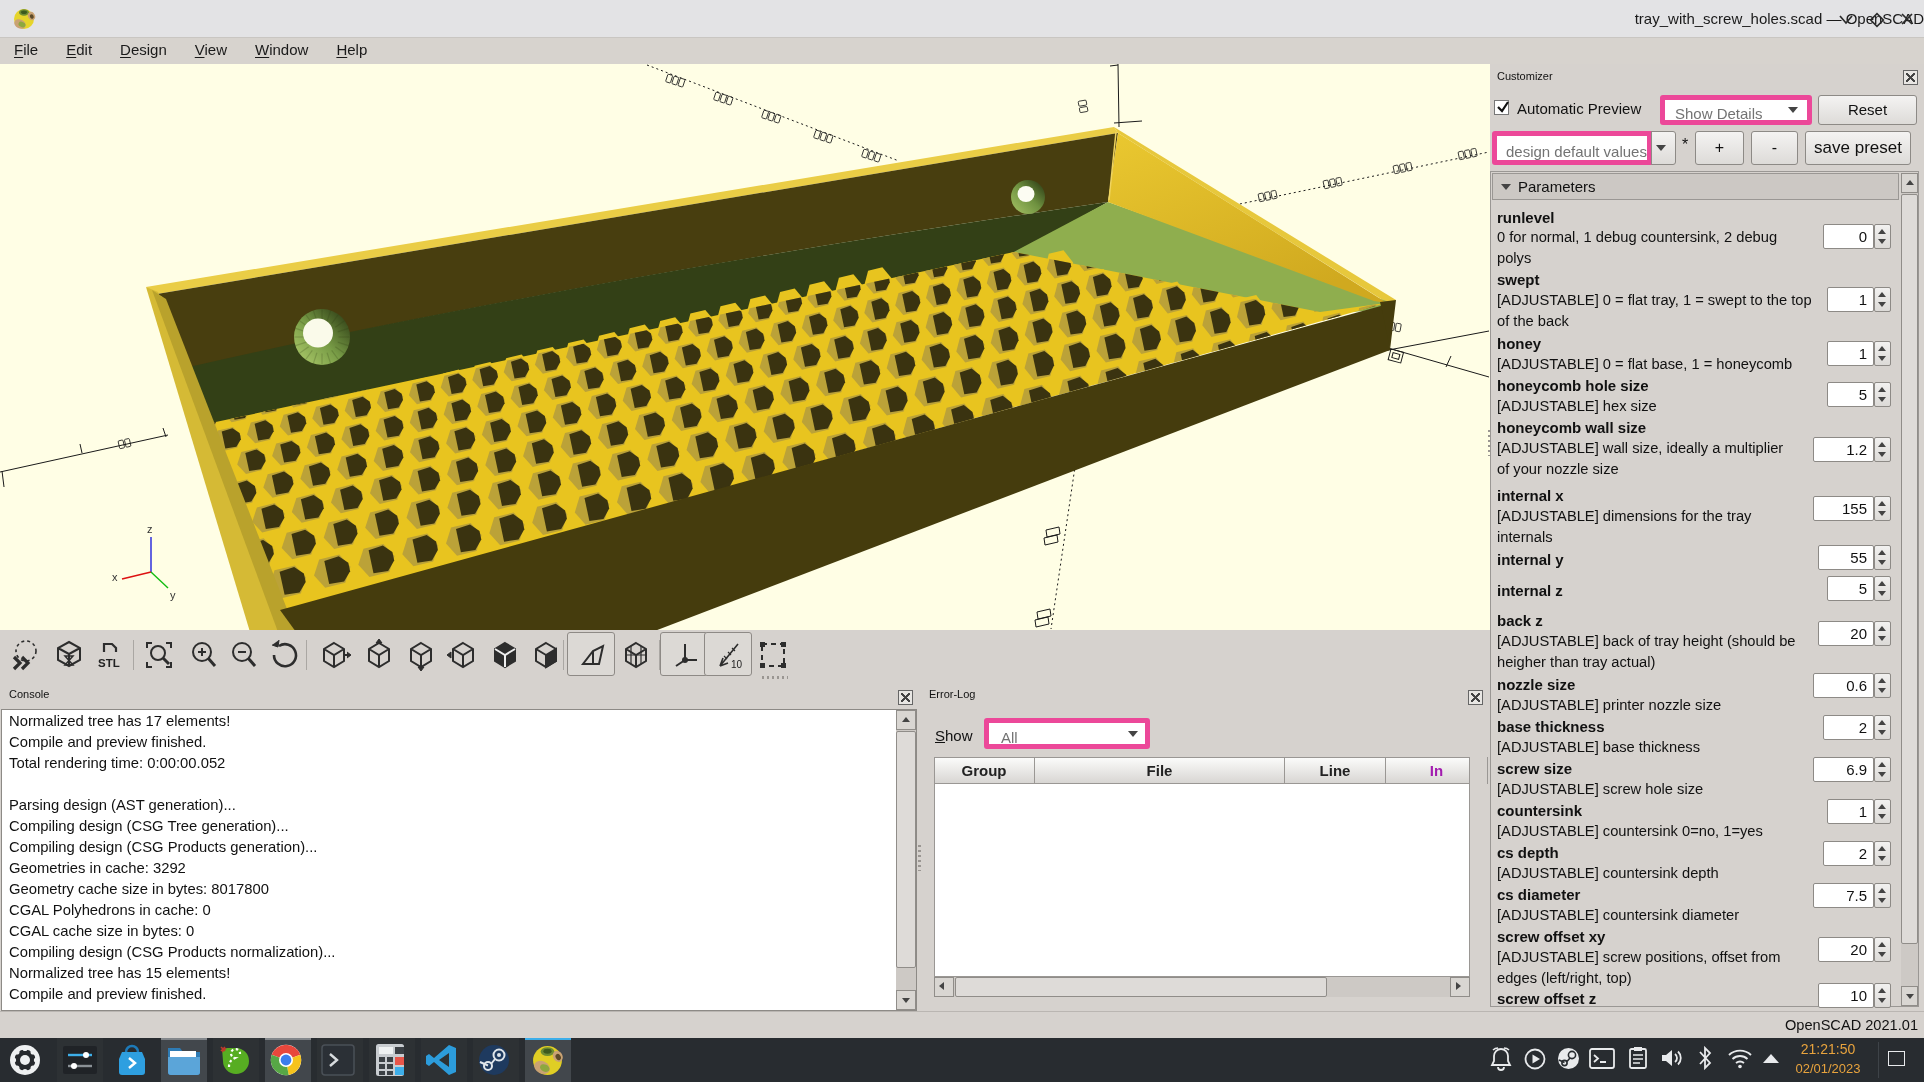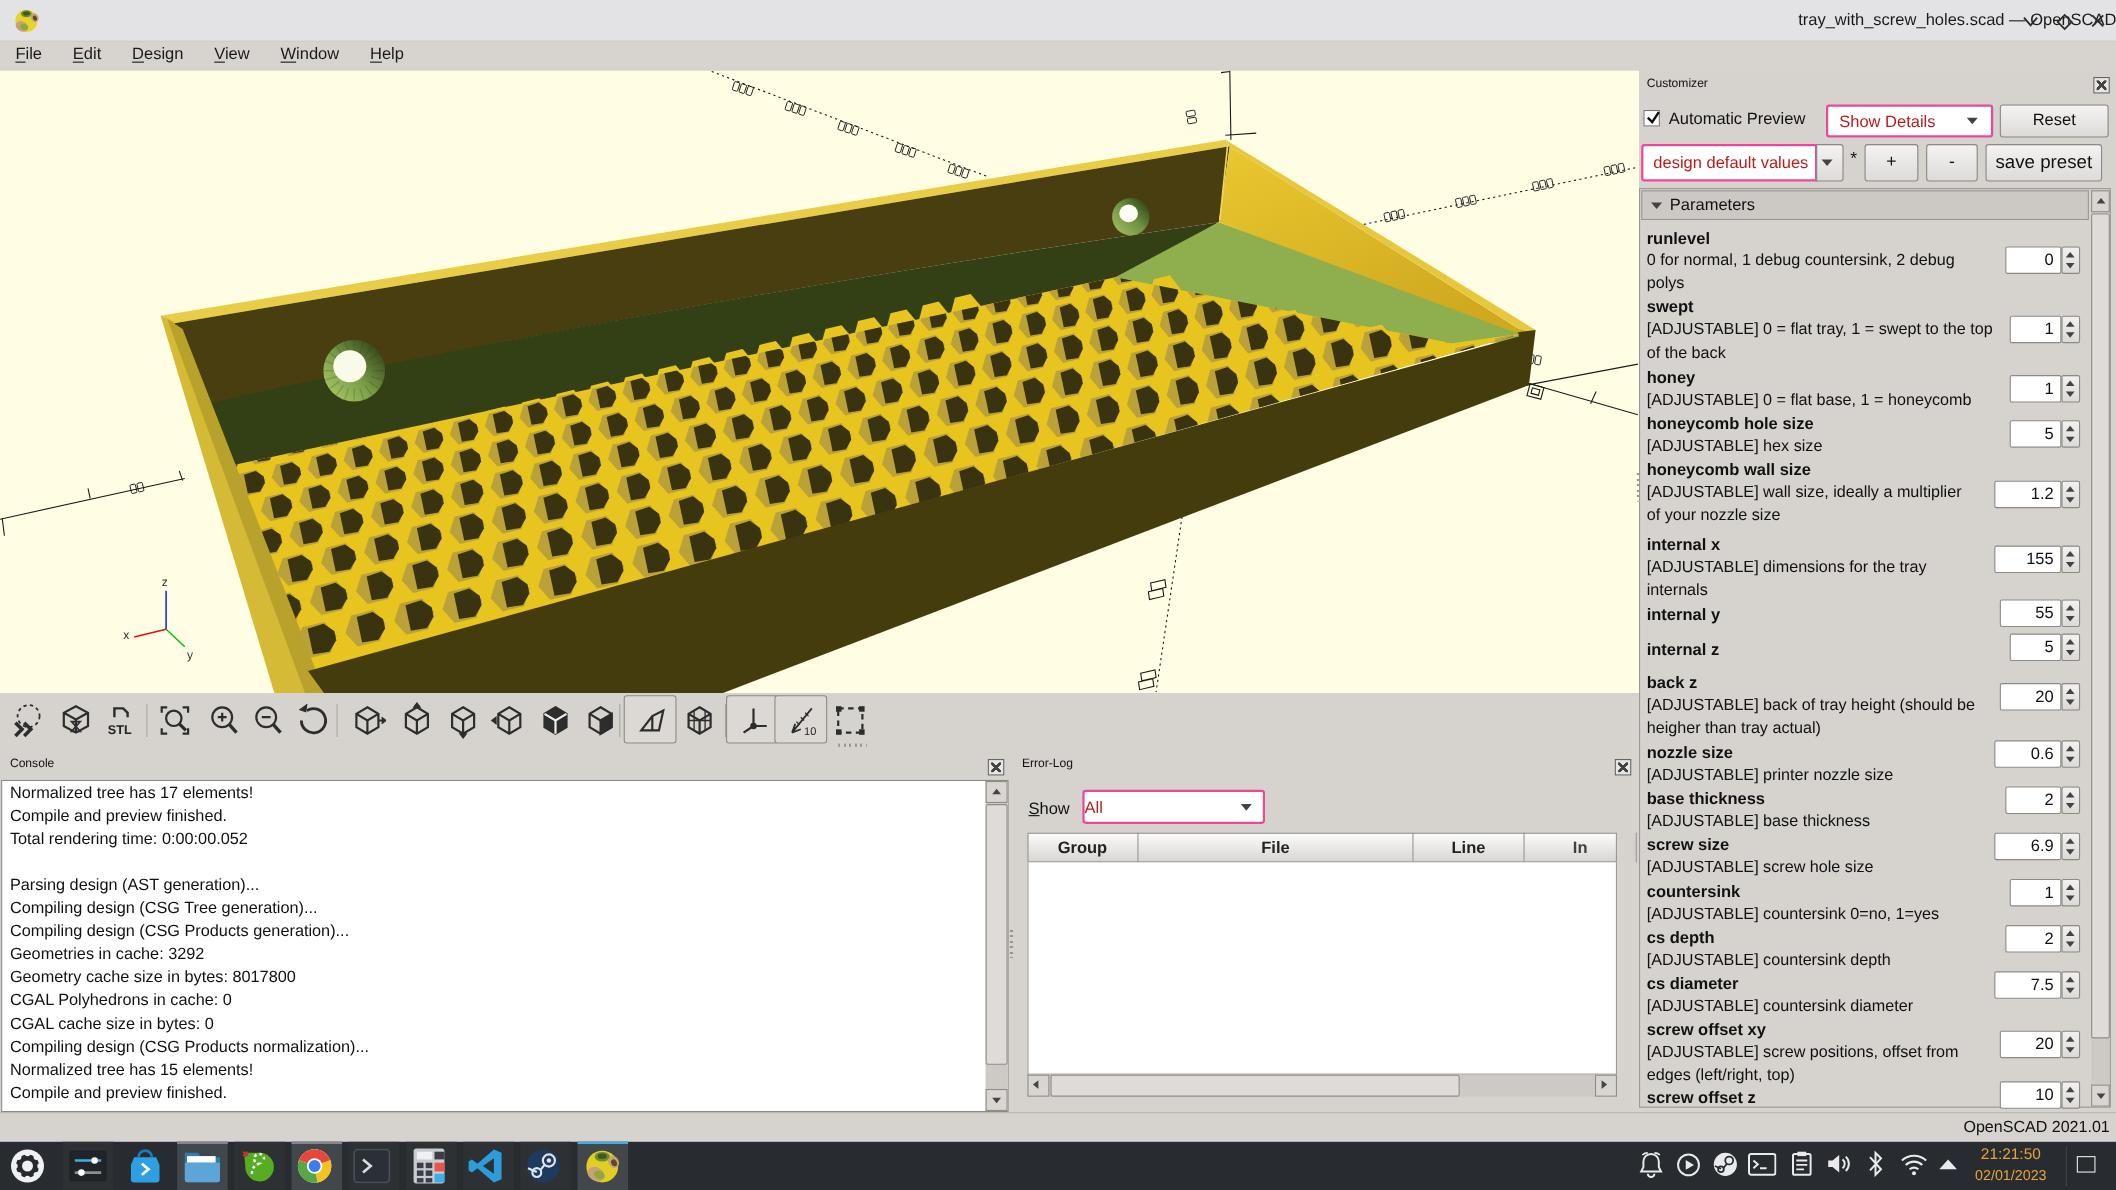--- a/index.html
+++ b/index.html
@@ -9,21 +9,21 @@
 .menu{float:left;font-size:15px;color:#1a1a1a;padding:3px 14px 0 14px}
 .menu u{text-decoration:underline;text-underline-offset:2px}
 .toolbar{left:0;top:630px;width:1490px;height:52px;background:#d6d2ce}
 .panel-title{font-size:11px;color:#111}
 .closebox{width:15px;height:15px;border:1px solid #666;background:#e8e6e3;position:absolute}
 .closebox:before{content:"";position:absolute;left:2px;top:2px;right:2px;bottom:2px;
 background:linear-gradient(45deg,transparent 40%,#444 40%,#444 60%,transparent 60%),linear-gradient(-45deg,transparent 40%,#444 40%,#444 60%,transparent 60%)}
 .white{background:#fff;border:1px solid #8d8a86}
 .console-text{font-size:14.8px;color:#111;line-height:21px}
 .btn{border:1px solid #8d8a86;border-radius:3px;background:linear-gradient(#f4f3f2,#dddbd8);text-align:center;color:#111}
-.combo{border:2px solid #ec4899;border-radius:3px;background:#fff;color:#b91c1c}
+.combo{border:5px solid #ec4899;border-radius:3px;background:#fff;color:#737373}
 .arr{width:0;height:0;border-left:5px solid transparent;border-right:5px solid transparent;border-top:6px solid #444;position:absolute}
 .arrup{width:0;height:0;border-left:4px solid transparent;border-right:4px solid transparent;border-bottom:5px solid #444;position:absolute}
 .arrdn{width:0;height:0;border-left:4px solid transparent;border-right:4px solid transparent;border-top:5px solid #444;position:absolute}
 .spin{position:absolute;background:#fff;border:1px solid #8d8a86;border-radius:2px;font-size:15px;color:#111;text-align:right;padding-right:6px}
 .spinbtn{position:absolute;border:1px solid #8d8a86;border-radius:2px;background:linear-gradient(#f2f1f0,#dcdad7)}
 .pname{font-size:15px;font-weight:bold;color:#111;position:absolute;left:1497px}
 .pdesc{font-size:14.7px;color:#111;position:absolute;left:1497px}
 .statusbar{left:0;top:1011px;width:1924px;height:27px;background:#d6d2ce;border-top:1px solid #bab6b2;font-size:14.6px;color:#111}
 .taskbar{left:0;top:1038px;width:1924px;height:44px;background:#282c30}
 .tile{position:absolute;top:0;width:46px;height:44px;background:#31363a}
@@ -1097,27 +1097,27 @@
 <div class="abs console-text" style="left:9px;top:711px;width:860px">Normalized tree has 17 elements!<br>Compile and preview finished.<br>Total rendering time: 0:00:00.052<br><br>Parsing design (AST generation)...<br>Compiling design (CSG Tree generation)...<br>Compiling design (CSG Products generation)...<br>Geometries in cache: 3292<br>Geometry cache size in bytes: 8017800<br>CGAL Polyhedrons in cache: 0<br>CGAL cache size in bytes: 0<br>Compiling design (CSG Products normalization)...<br>Normalized tree has 15 elements!<br>Compile and preview finished.</div>
 <div class="scrollv" style="left:896px;top:710px;width:20px;height:300px"></div>
 <div class="sbtn" style="left:896px;top:710px;width:20px;height:20px"></div>
 <div class="arrup" style="left:902px;top:717px"></div>
 <div class="thumb" style="left:896px;top:731px;width:20px;height:237px"></div>
 <div class="sbtn" style="left:896px;top:990px;width:20px;height:20px"></div>
 <div class="arrdn" style="left:902px;top:998px"></div>
 <div class="abs panel-title" style="left:929px;top:688px">Error-Log</div>
 <div class="closebox" style="left:1468px;top:690px"></div>
 <div class="abs" style="left:935px;top:727px;font-size:15px;color:#111"><u>S</u>how</div>
-<div class="abs combo" style="left:984px;top:718px;width:166px;height:31px;font-size:15px;line-height:29px;">All</div>
+<div class="abs combo" style="left:984px;top:718px;width:166px;height:31px;font-size:15px;line-height:29px;padding-left:12px">All</div>
 <div class="arr" style="left:1128px;top:731px"></div>
 <div class="abs" style="left:934px;top:757px;width:536px;height:27px;background:linear-gradient(#fbfbfa,#d8d6d3);border:1px solid #9a9794"></div>
 <div class="abs" style="left:934px;top:757px;width:101px;height:44px;border-right:1px solid #9a9794;font-size:15px;font-weight:bold;color:#222;text-align:center;line-height:27px;overflow:hidden">Group</div>
 <div class="abs" style="left:1035px;top:757px;width:250px;height:27px;border-right:1px solid #9a9794;font-size:15px;font-weight:bold;color:#222;text-align:center;line-height:27px;overflow:hidden">File</div>
 <div class="abs" style="left:1285px;top:757px;width:101px;height:27px;border-right:1px solid #9a9794;font-size:15px;font-weight:bold;color:#222;text-align:center;line-height:27px;overflow:hidden">Line</div>
-<div class="abs" style="left:1386px;top:757px;width:102px;height:27px;border-right:1px solid #9a9794;font-size:15px;font-weight:bold;color:#404040;text-align:center;line-height:27px;overflow:hidden">In</div>
+<div class="abs" style="left:1386px;top:757px;width:102px;height:27px;border-right:1px solid #9a9794;font-size:15px;font-weight:bold;color:#a21caf;text-align:center;line-height:27px;overflow:hidden">In</div>
 <div class="abs" style="left:934px;top:784px;width:536px;height:193px;background:#fff;border:1px solid #9a9794;border-top:none"></div>
 <div class="scrollv" style="left:934px;top:977px;width:536px;height:20px"></div>
 <div class="sbtn" style="left:934px;top:977px;width:20px;height:20px"></div>
 <div class="abs" style="left:939px;top:982px;width:0;height:0;border-top:4px solid transparent;border-bottom:4px solid transparent;border-right:5px solid #444"></div>
 <div class="thumb" style="left:955px;top:977px;width:372px;height:20px"></div>
 <div class="sbtn" style="left:1450px;top:977px;width:20px;height:20px"></div>
 <div class="abs" style="left:1456px;top:982px;width:0;height:0;border-top:4px solid transparent;border-bottom:4px solid transparent;border-left:5px solid #444"></div>
 <div class="abs" style="left:918px;top:845px;width:3px;height:26px;background:repeating-linear-gradient(#9a9692 0 2px,transparent 2px 5px)"></div>
 <div class="abs" style="left:1488px;top:430px;width:3px;height:26px;background:repeating-linear-gradient(#9a9692 0 2px,transparent 2px 5px)"></div>
 <div class="abs" style="left:1490px;top:64px;width:434px;height:947px;background:#d6d2ce"></div>

